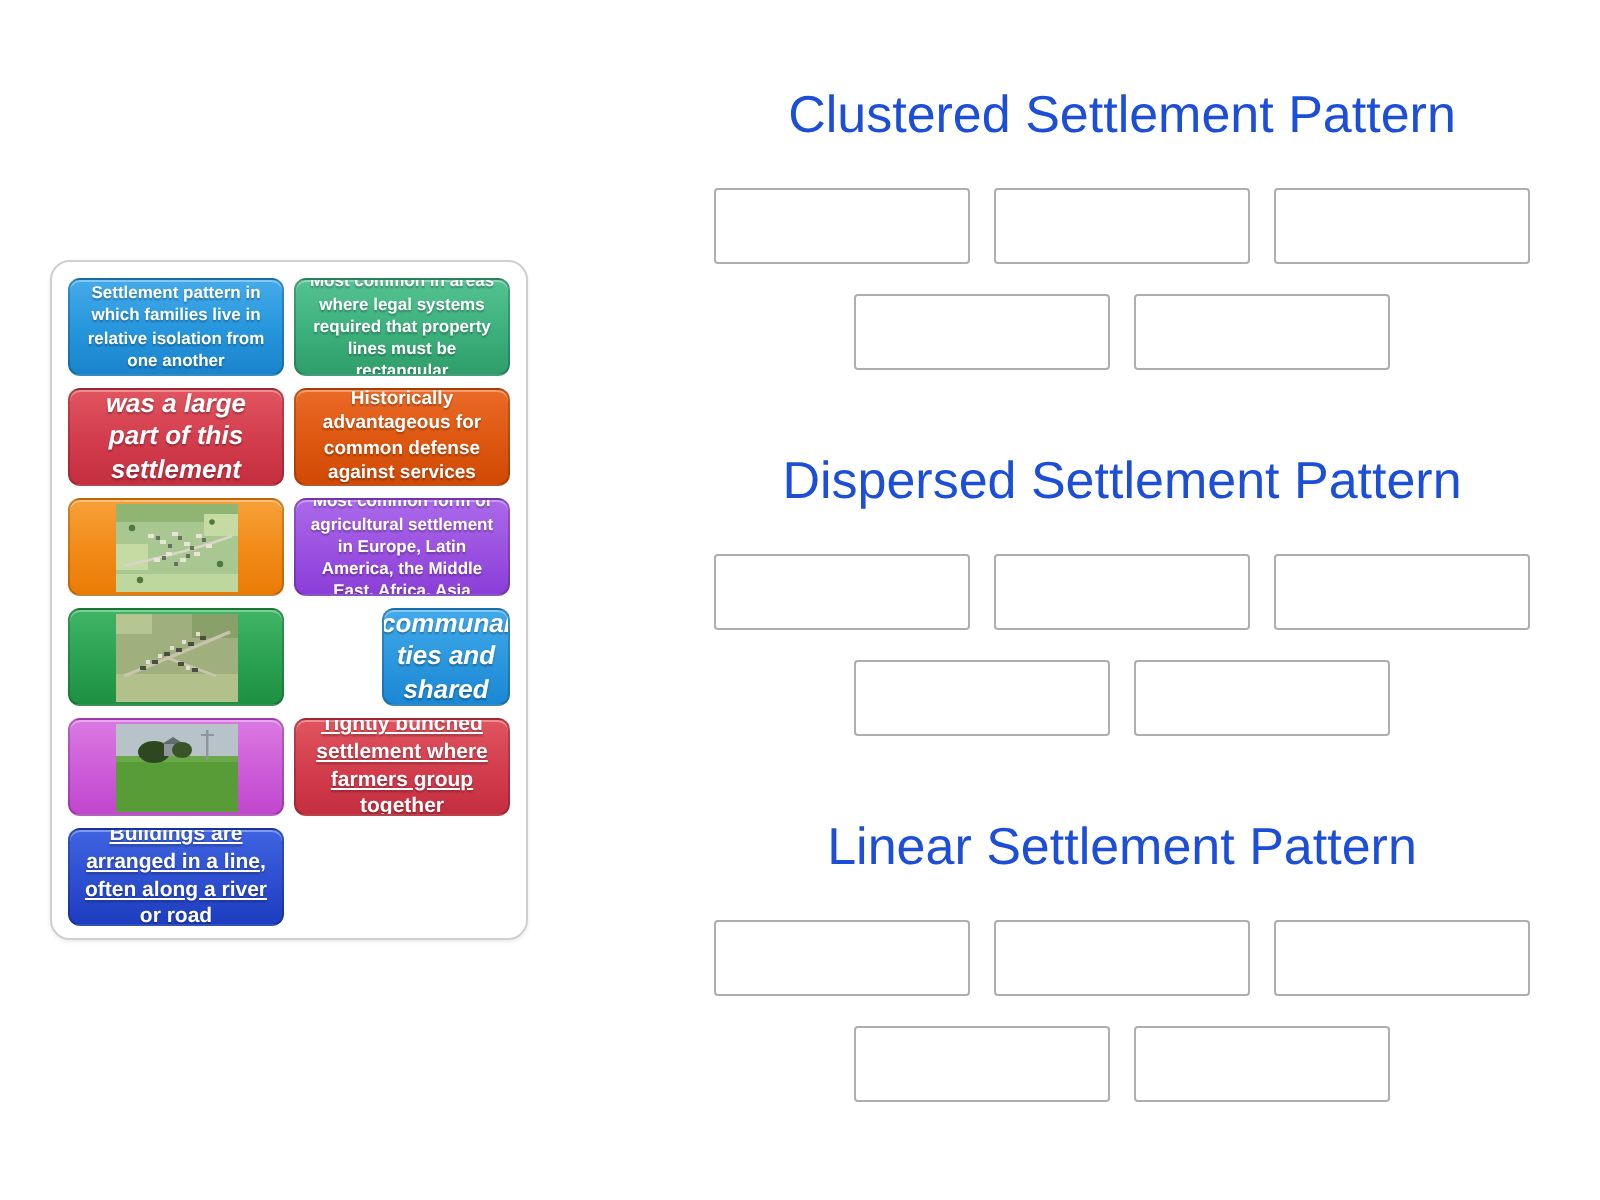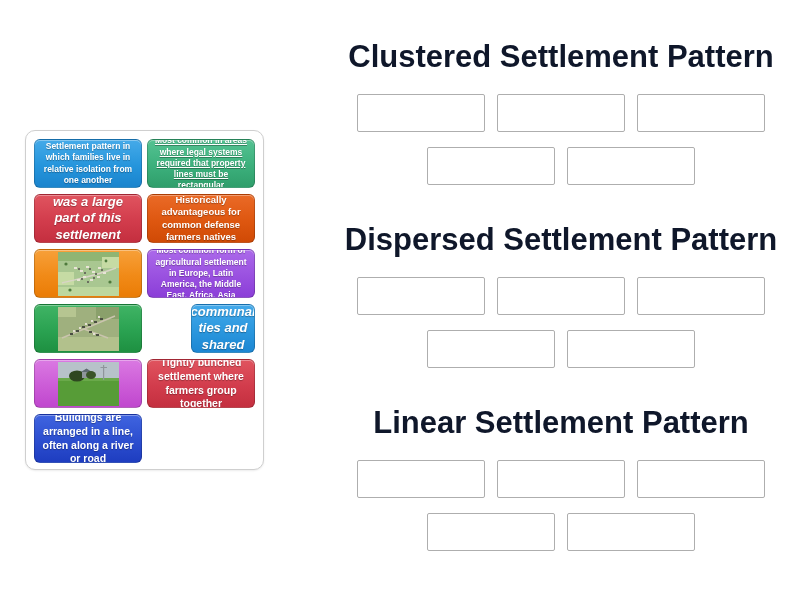--- a/index.html
+++ b/index.html
@@ -19,40 +19,40 @@
   .tile {
     border-radius: 6px; color: #fff; font-weight: bold; text-align: center;
     display: flex; align-items: center; justify-content: center;
     padding: 2px 5px; text-shadow: 0 1px 1px rgba(0,0,0,0.3);
     border: 1px solid rgba(0,0,0,0.18);
     box-shadow: inset 0 1px 0 rgba(255,255,255,0.35);
     cursor: grab; overflow: hidden;
   }
   .size-s  { font-size: 8.5px;  line-height: 1.32; }
   .size-sm { font-size: 9.5px;  line-height: 1.3;  }
-  .size-m  { font-size: 10.5px; line-height: 1.3;  }
+  .size-m  { font-size: 10.5px; line-height: 1.3; text-decoration: underline;  }
   .size-l  { font-size: 13px;   line-height: 1.25; font-style: italic; }
 
   .c-blue      { background: linear-gradient(180deg,#45aae9 0%,#2595dc 55%,#1a84cd 100%); }
-  .c-seagreen  { background: linear-gradient(180deg,#54c292 0%,#3cb07c 55%,#2f9e6b 100%); text-decoration: underline; }
+  .c-seagreen  { background: linear-gradient(180deg,#54c292 0%,#3cb07c 55%,#2f9e6b 100%); }
   .c-red       { background: linear-gradient(180deg,#e0545f 0%,#d23c4c 55%,#c42f3f 100%); }
   .c-orangered { background: linear-gradient(180deg,#ea6a27 0%,#de5710 55%,#d04a05 100%); }
   .c-orange    { background: linear-gradient(180deg,#f7a039 0%,#f18a17 55%,#ea7c06 100%); }
   .c-purple    { background: linear-gradient(180deg,#ab69ea 0%,#9a51e0 55%,#8b3ed8 100%); }
   .c-kelly     { background: linear-gradient(180deg,#40b465 0%,#2aa251 55%,#1e9041 100%); }
   .c-lightblue { background: linear-gradient(180deg,#43a9ea 0%,#2b97de 55%,#1c87d3 100%); margin-left: 44px; }
   .c-magenta   { background: linear-gradient(180deg,#da79e2 0%,#cc5cd7 55%,#c047ce 100%); }
   .c-royal     { background: linear-gradient(180deg,#3f64e0 0%,#2c4ecf 55%,#1e3dc0 100%); }
 
   .photo { width: 61px; height: 44px; display: block; }
 
   
   .group { position: absolute; left: 330px; width: 462px; text-align: center; }
   .group h2 {
-    font-size: 31px; font-weight: 700; color: #0f172a; line-height: 34px;
+    font-size: 26px; font-weight: 400; color: #1d4ed8; line-height: 34px;
     margin-bottom: 20px; white-space: nowrap;
   }
   .slot-row { display: flex; justify-content: center; gap: 12px; margin-bottom: 15px; }
   .slot {
     width: 128px; height: 38px; background: #fff;
     border: 1px solid #aeaeae; border-radius: 2px;
   }
   .g1 { top: 40px; } .g2 { top: 223px; } .g3 { top: 406px; }
 </style>
 </head>
@@ -61,21 +61,21 @@
 <div class="stage">
 
   <div class="panel">
 
     <div class="tile size-s c-blue">Settlement pattern in which families live in relative isolation from one another</div>
 
     <div class="tile size-s c-seagreen">Most common in areas where legal systems required that property lines must be rectangular</div>
 
     <div class="tile size-l c-red">Homestead Act was a large part of this settlement pattern</div>
 
-    <div class="tile size-sm c-orangered">Historically advantageous for common defense farmers natives</div>
+    <div class="tile size-sm c-orangered">Historically advantageous for common defense against services</div>
 
     <div class="tile c-orange">
       <svg class="photo" viewBox="0 0 61 44">
         <rect width="61" height="44" fill="#a9c791"></rect>
         <rect x="0" y="0" width="61" height="9" fill="#8fb573"></rect>
         <rect x="0" y="35" width="61" height="9" fill="#bdd79e"></rect>
         <rect x="0" y="20" width="16" height="13" fill="#c6dba4"></rect>
         <rect x="44" y="5" width="17" height="11" fill="#c6dba4"></rect>
         <path d="M4,31 C20,27 40,23 58,16" stroke="#d8d4c6" stroke-width="1.4" fill="none"></path>
         <g fill="#e8e4d6">

